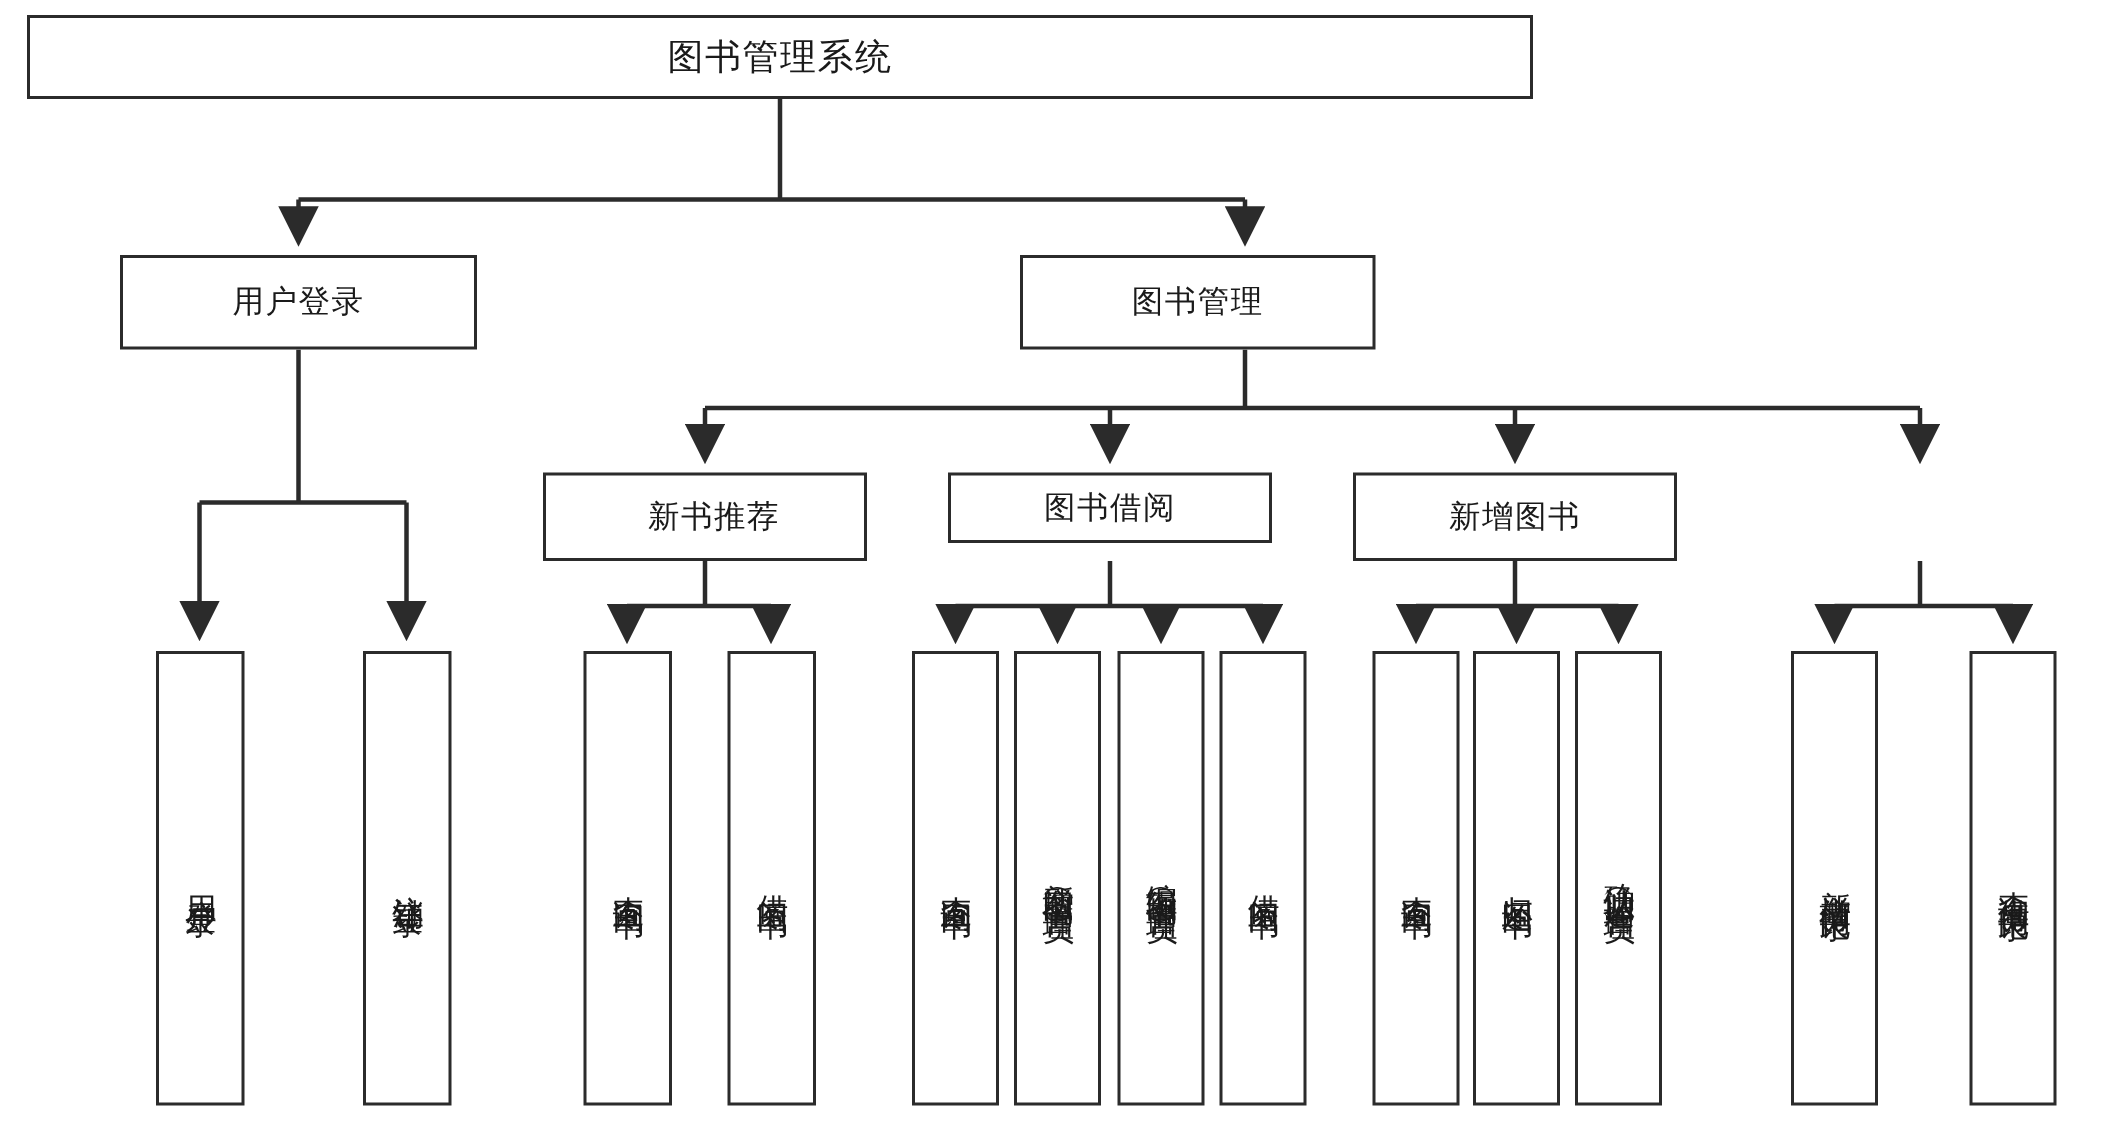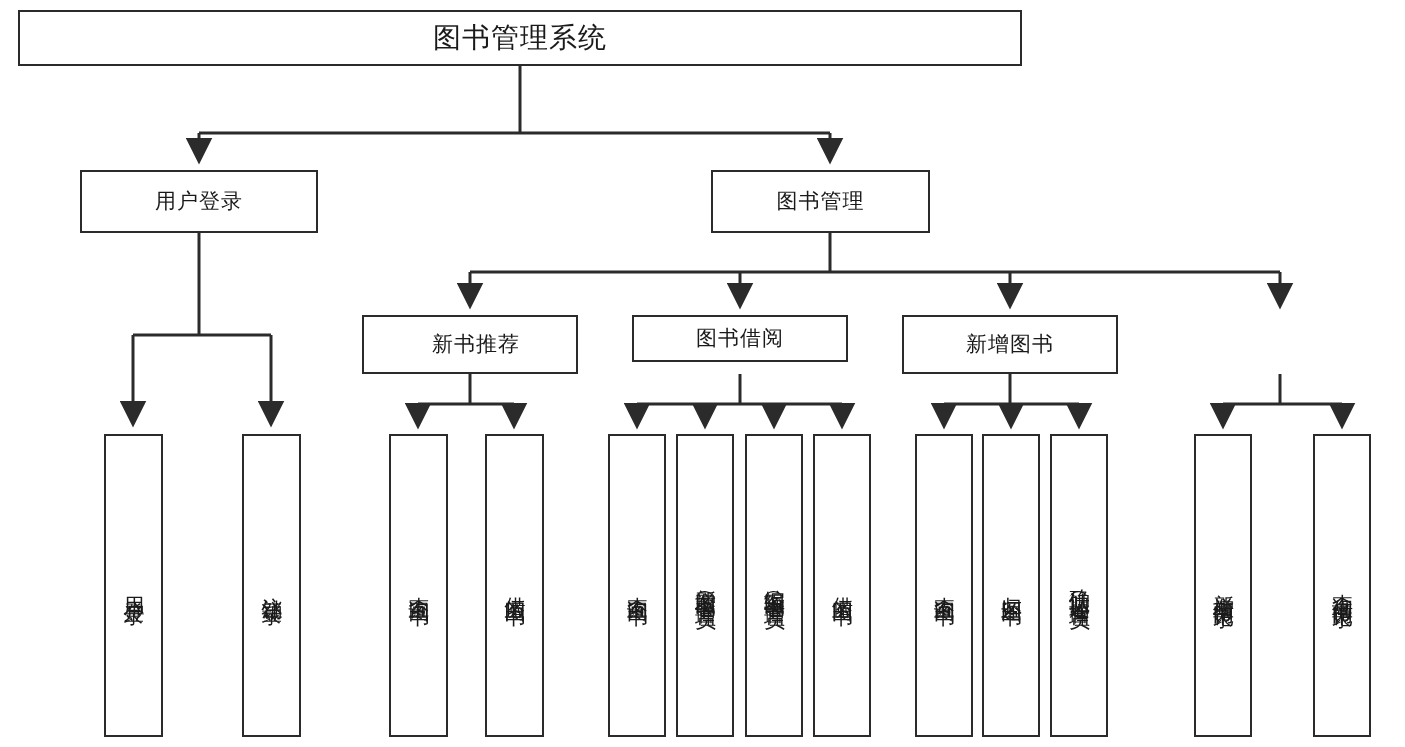--- a/index.html
+++ b/index.html
@@ -51,21 +51,21 @@
   }
   .node.vertical .node-label {
     writing-mode: vertical-rl;
     text-orientation: upright;
     font-size: 21px;
     letter-spacing: 3px;
     line-height: 1.1;
     max-height: 100%;
   }
   #node-root .node-label {
-    font-size: 28px;
+    font-size: 24px;
   }
   .watermark {
     position: absolute;
     right: 8px;
     bottom: 6px;
     font-size: 17px;
     color: #b6b6b6;
     letter-spacing: 0.5px;
     user-select: none;
     white-space: nowrap;
@@ -127,21 +127,21 @@
   </svg>
 
   <div class="node horizontal" id="node-root" style="left:18px; top:10px; width:1004px; height:56px;">
     <span class="node-label">图书管理系统</span>
   </div>
 
   <div class="node horizontal" style="left:80px; top:170px; width:238px; height:63px;">
     <span class="node-label">用户登录</span>
   </div>
 
-  <div class="node horizontal" style="left:711px; top:170px; width:219px; height:63px;">
+  <div class="node horizontal" style="left:680px; top:170px; width:237px; height:63px;">
     <span class="node-label">图书管理</span>
   </div>
 
   <div class="node horizontal" style="left:362px; top:315px; width:216px; height:59px;padding-left:12px;">
     <span class="node-label">新书推荐</span>
   </div>
 
   <div class="node horizontal" style="left:632px; top:315px; width:216px; height:47px;">
     <span class="node-label">图书借阅</span>
   </div>

